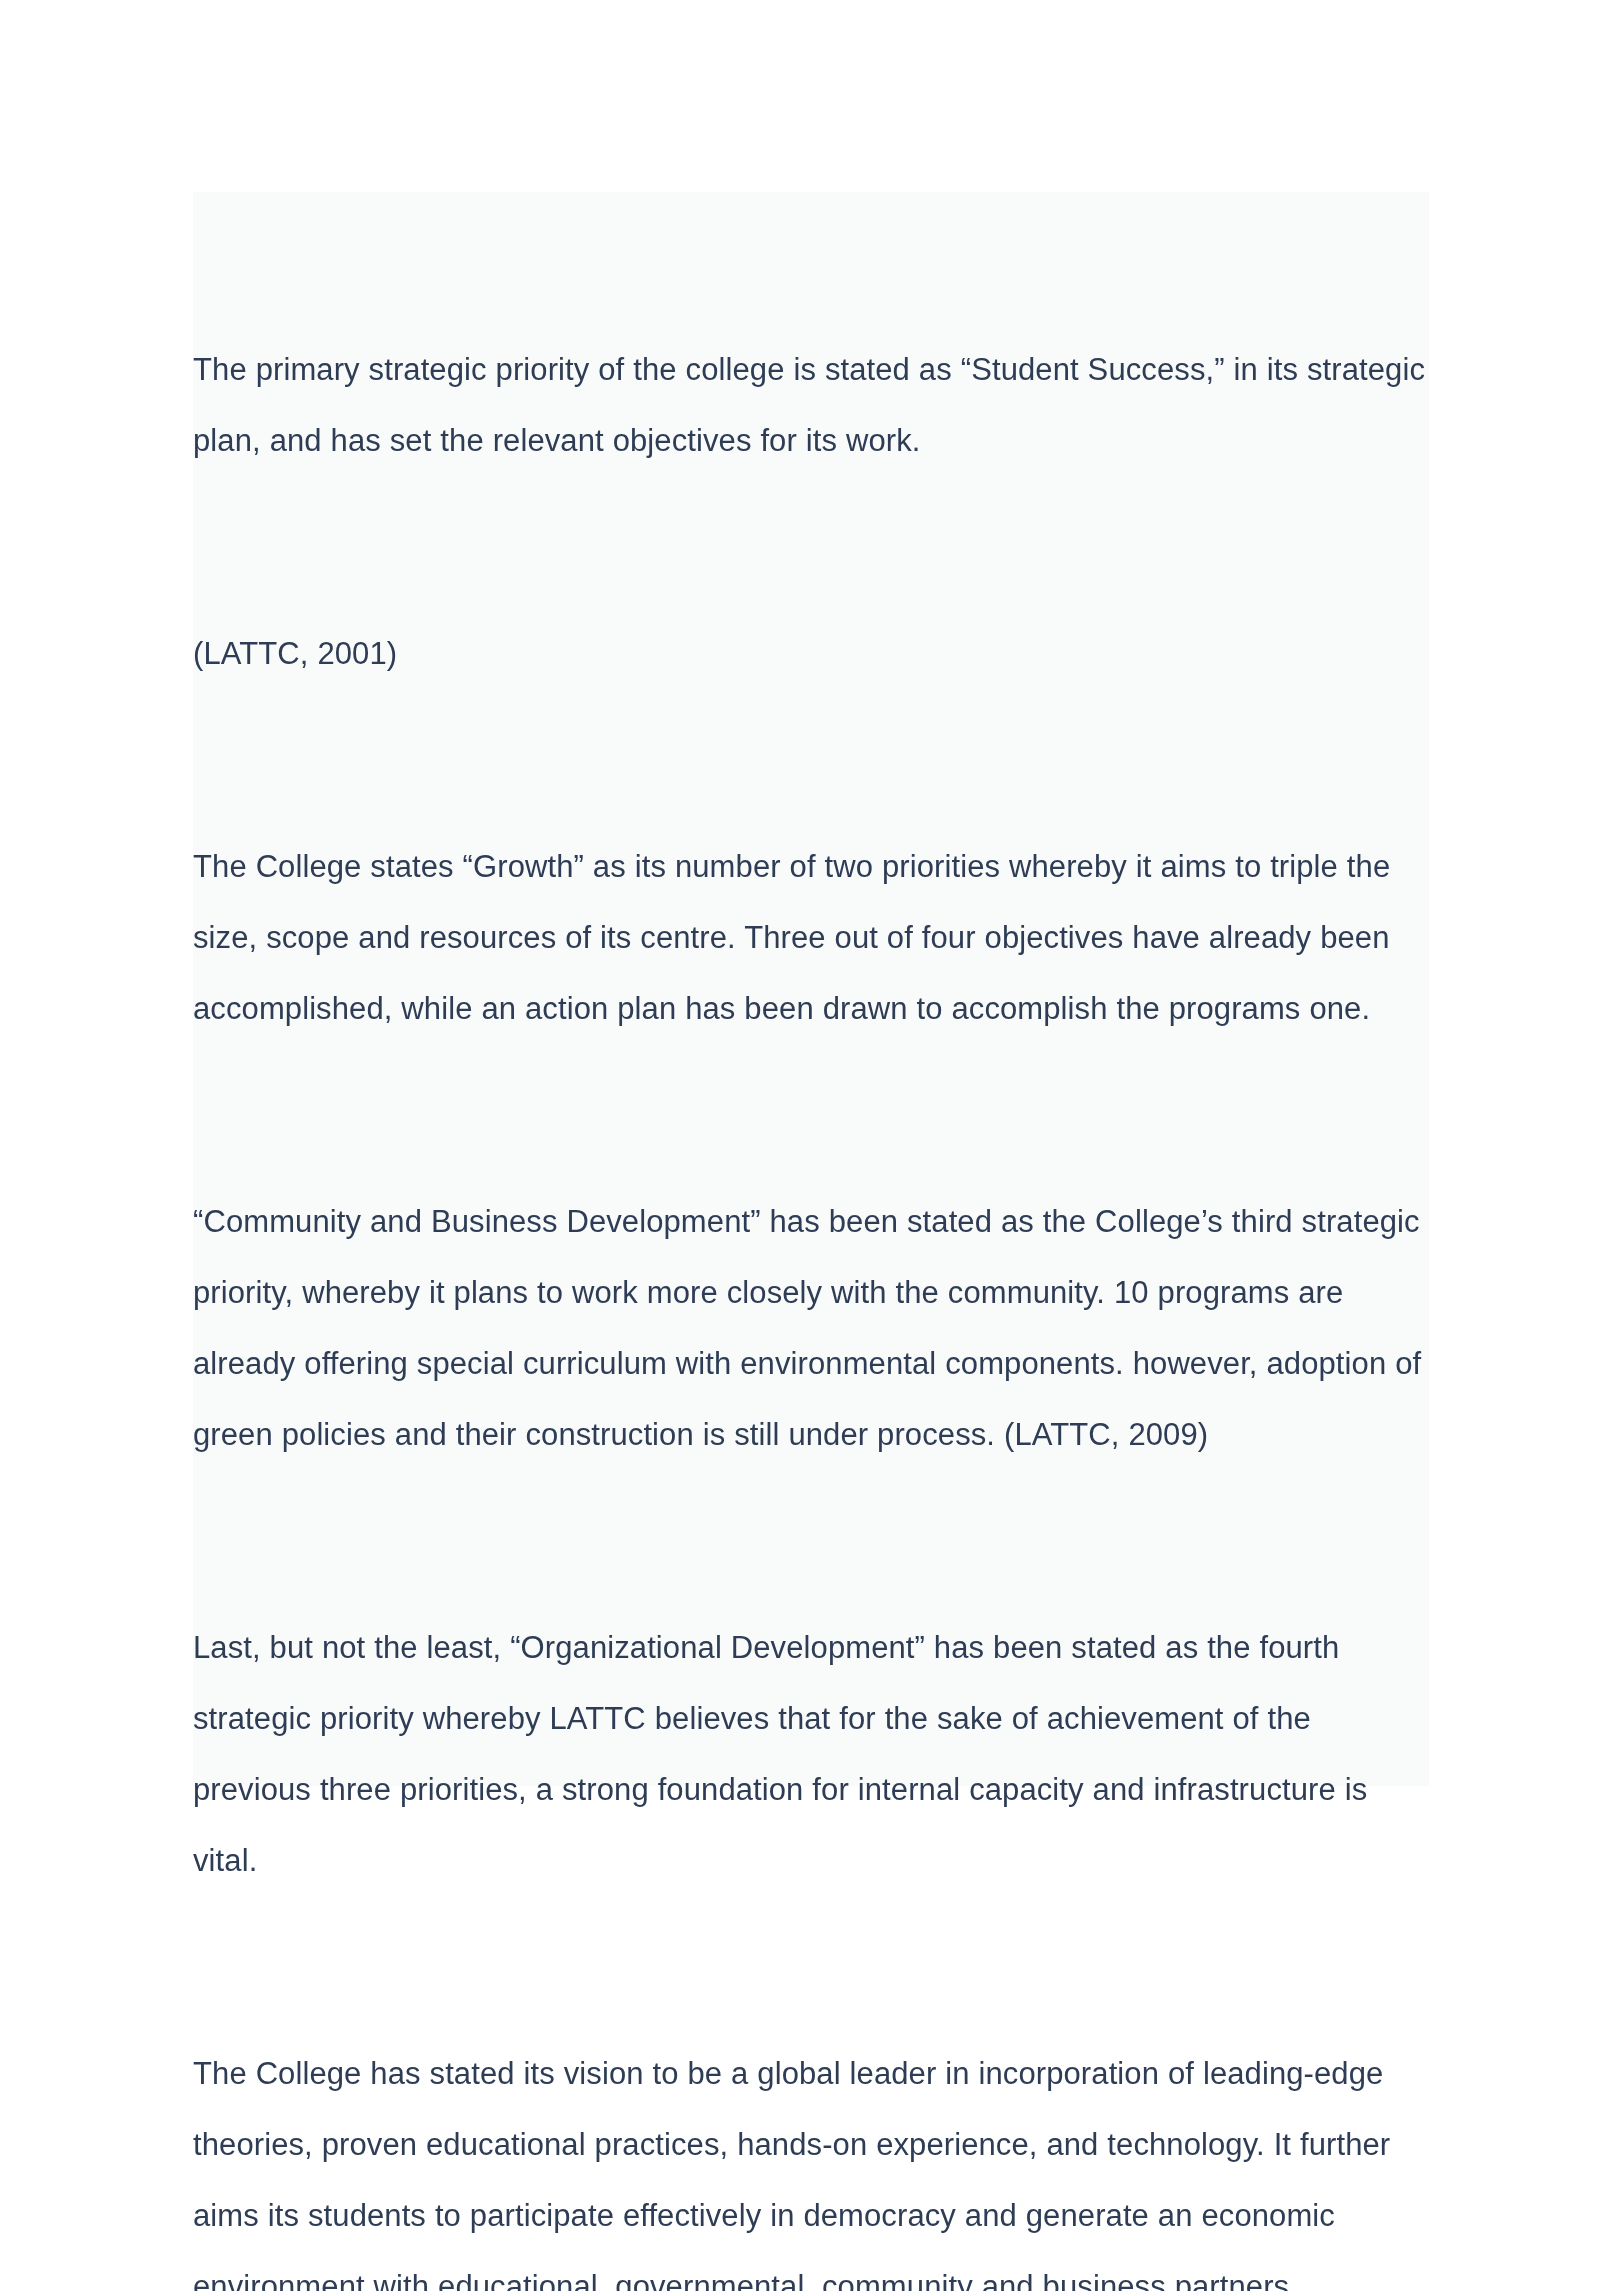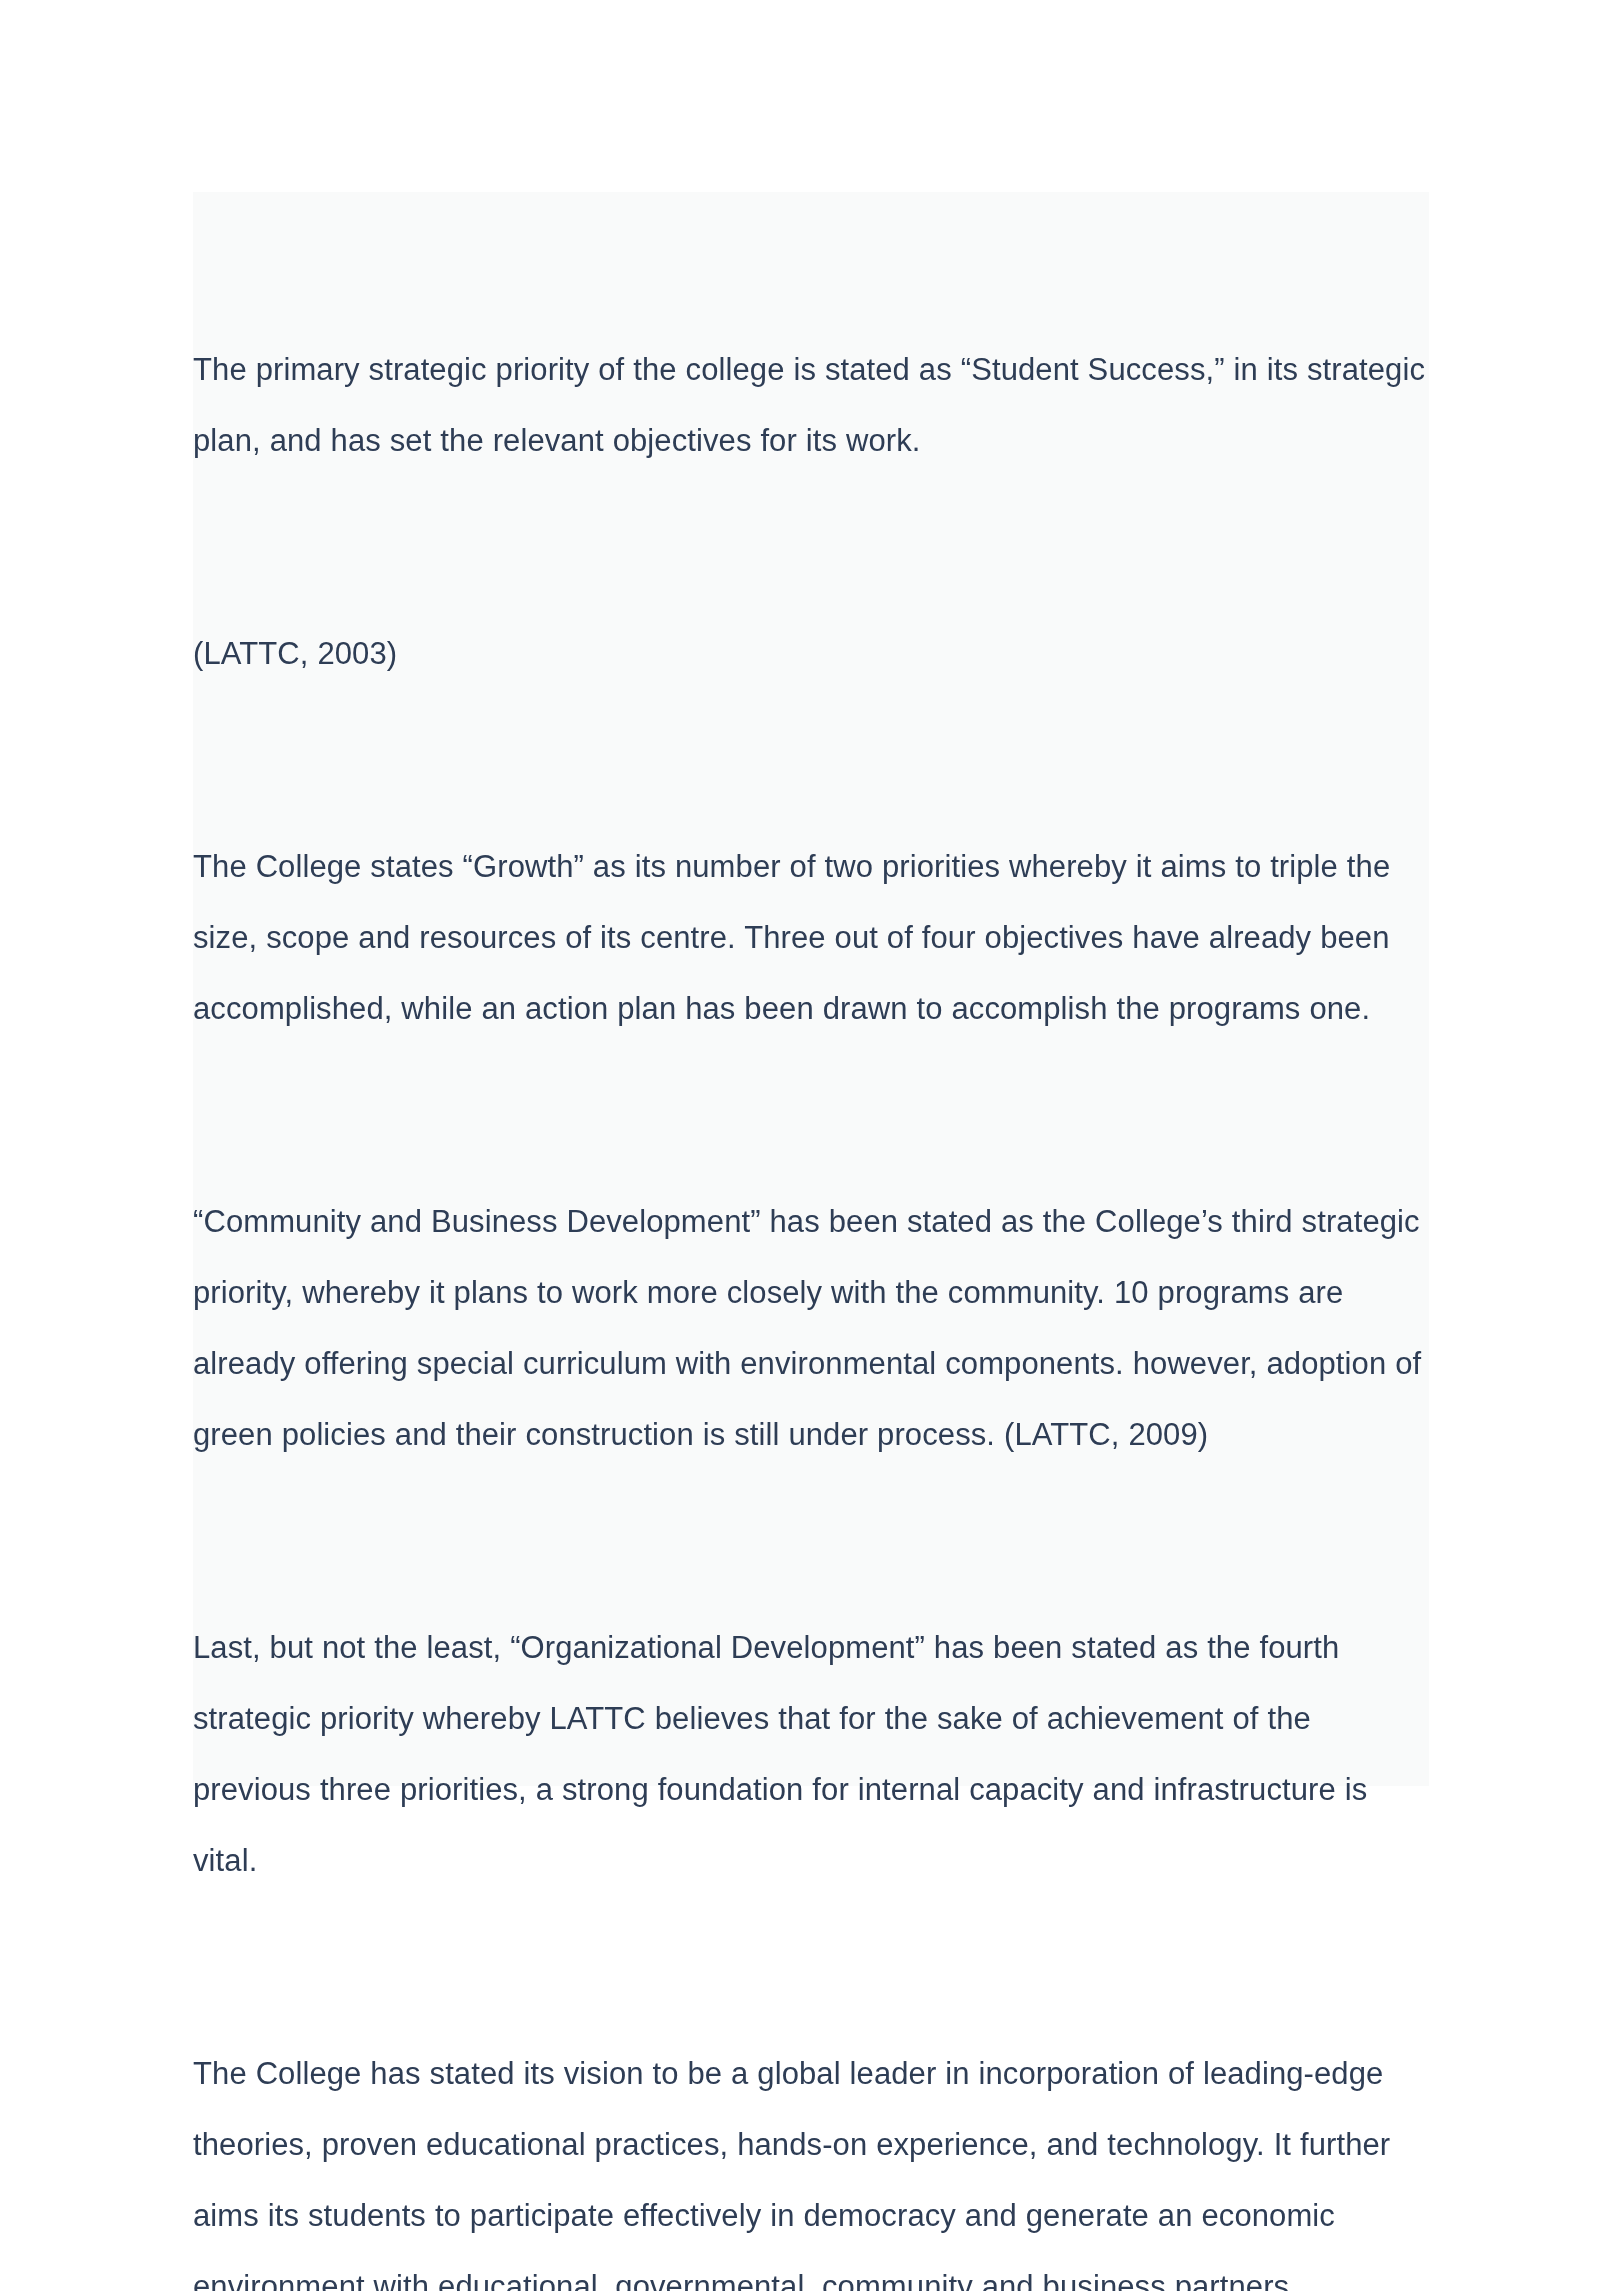--- a/index.html
+++ b/index.html
@@ -49,21 +49,21 @@
 </style>
 </head>
 <body>
 
 <div class="page">
 
   <div class="content-block"></div>
 
   <div class="body-text">
     <p class="para">The primary strategic priority of the college is stated as “Student Success,” in its strategic plan, and has set the relevant objectives for its work.</p>
-    <p class="para">(LATTC, 2003)</p>
+    <p class="para">(LATTC, 2001)</p>
     <p class="para">The College states “Growth” as its number of two priorities whereby it aims to triple the size, scope and resources of its centre. Three out of four objectives have already been accomplished, while an action plan has been drawn to accomplish the programs one.</p>
     <p class="para">“Community and Business Development” has been stated as the College’s third strategic priority, whereby it plans to work more closely with the community. 10 programs are already offering special curriculum with environmental components. however, adoption of green policies and their construction is still under process. (LATTC, 2009)</p>
     <p class="para">Last, but not the least, “Organizational Development” has been stated as the fourth strategic priority whereby LATTC believes that for the sake of achievement of the previous three priorities, a strong foundation for internal capacity and infrastructure is vital.</p>
     <p class="para">The College has stated its vision to be a global leader in incorporation of leading-edge theories, proven educational practices, hands-on experience, and technology. It further aims its students to participate effectively in democracy and generate an economic environment with educational, governmental, community and business partners.    (Strategic Report 2008 – 2012)</p>
   </div>
 
 </div>
 
 
 </body></html>

